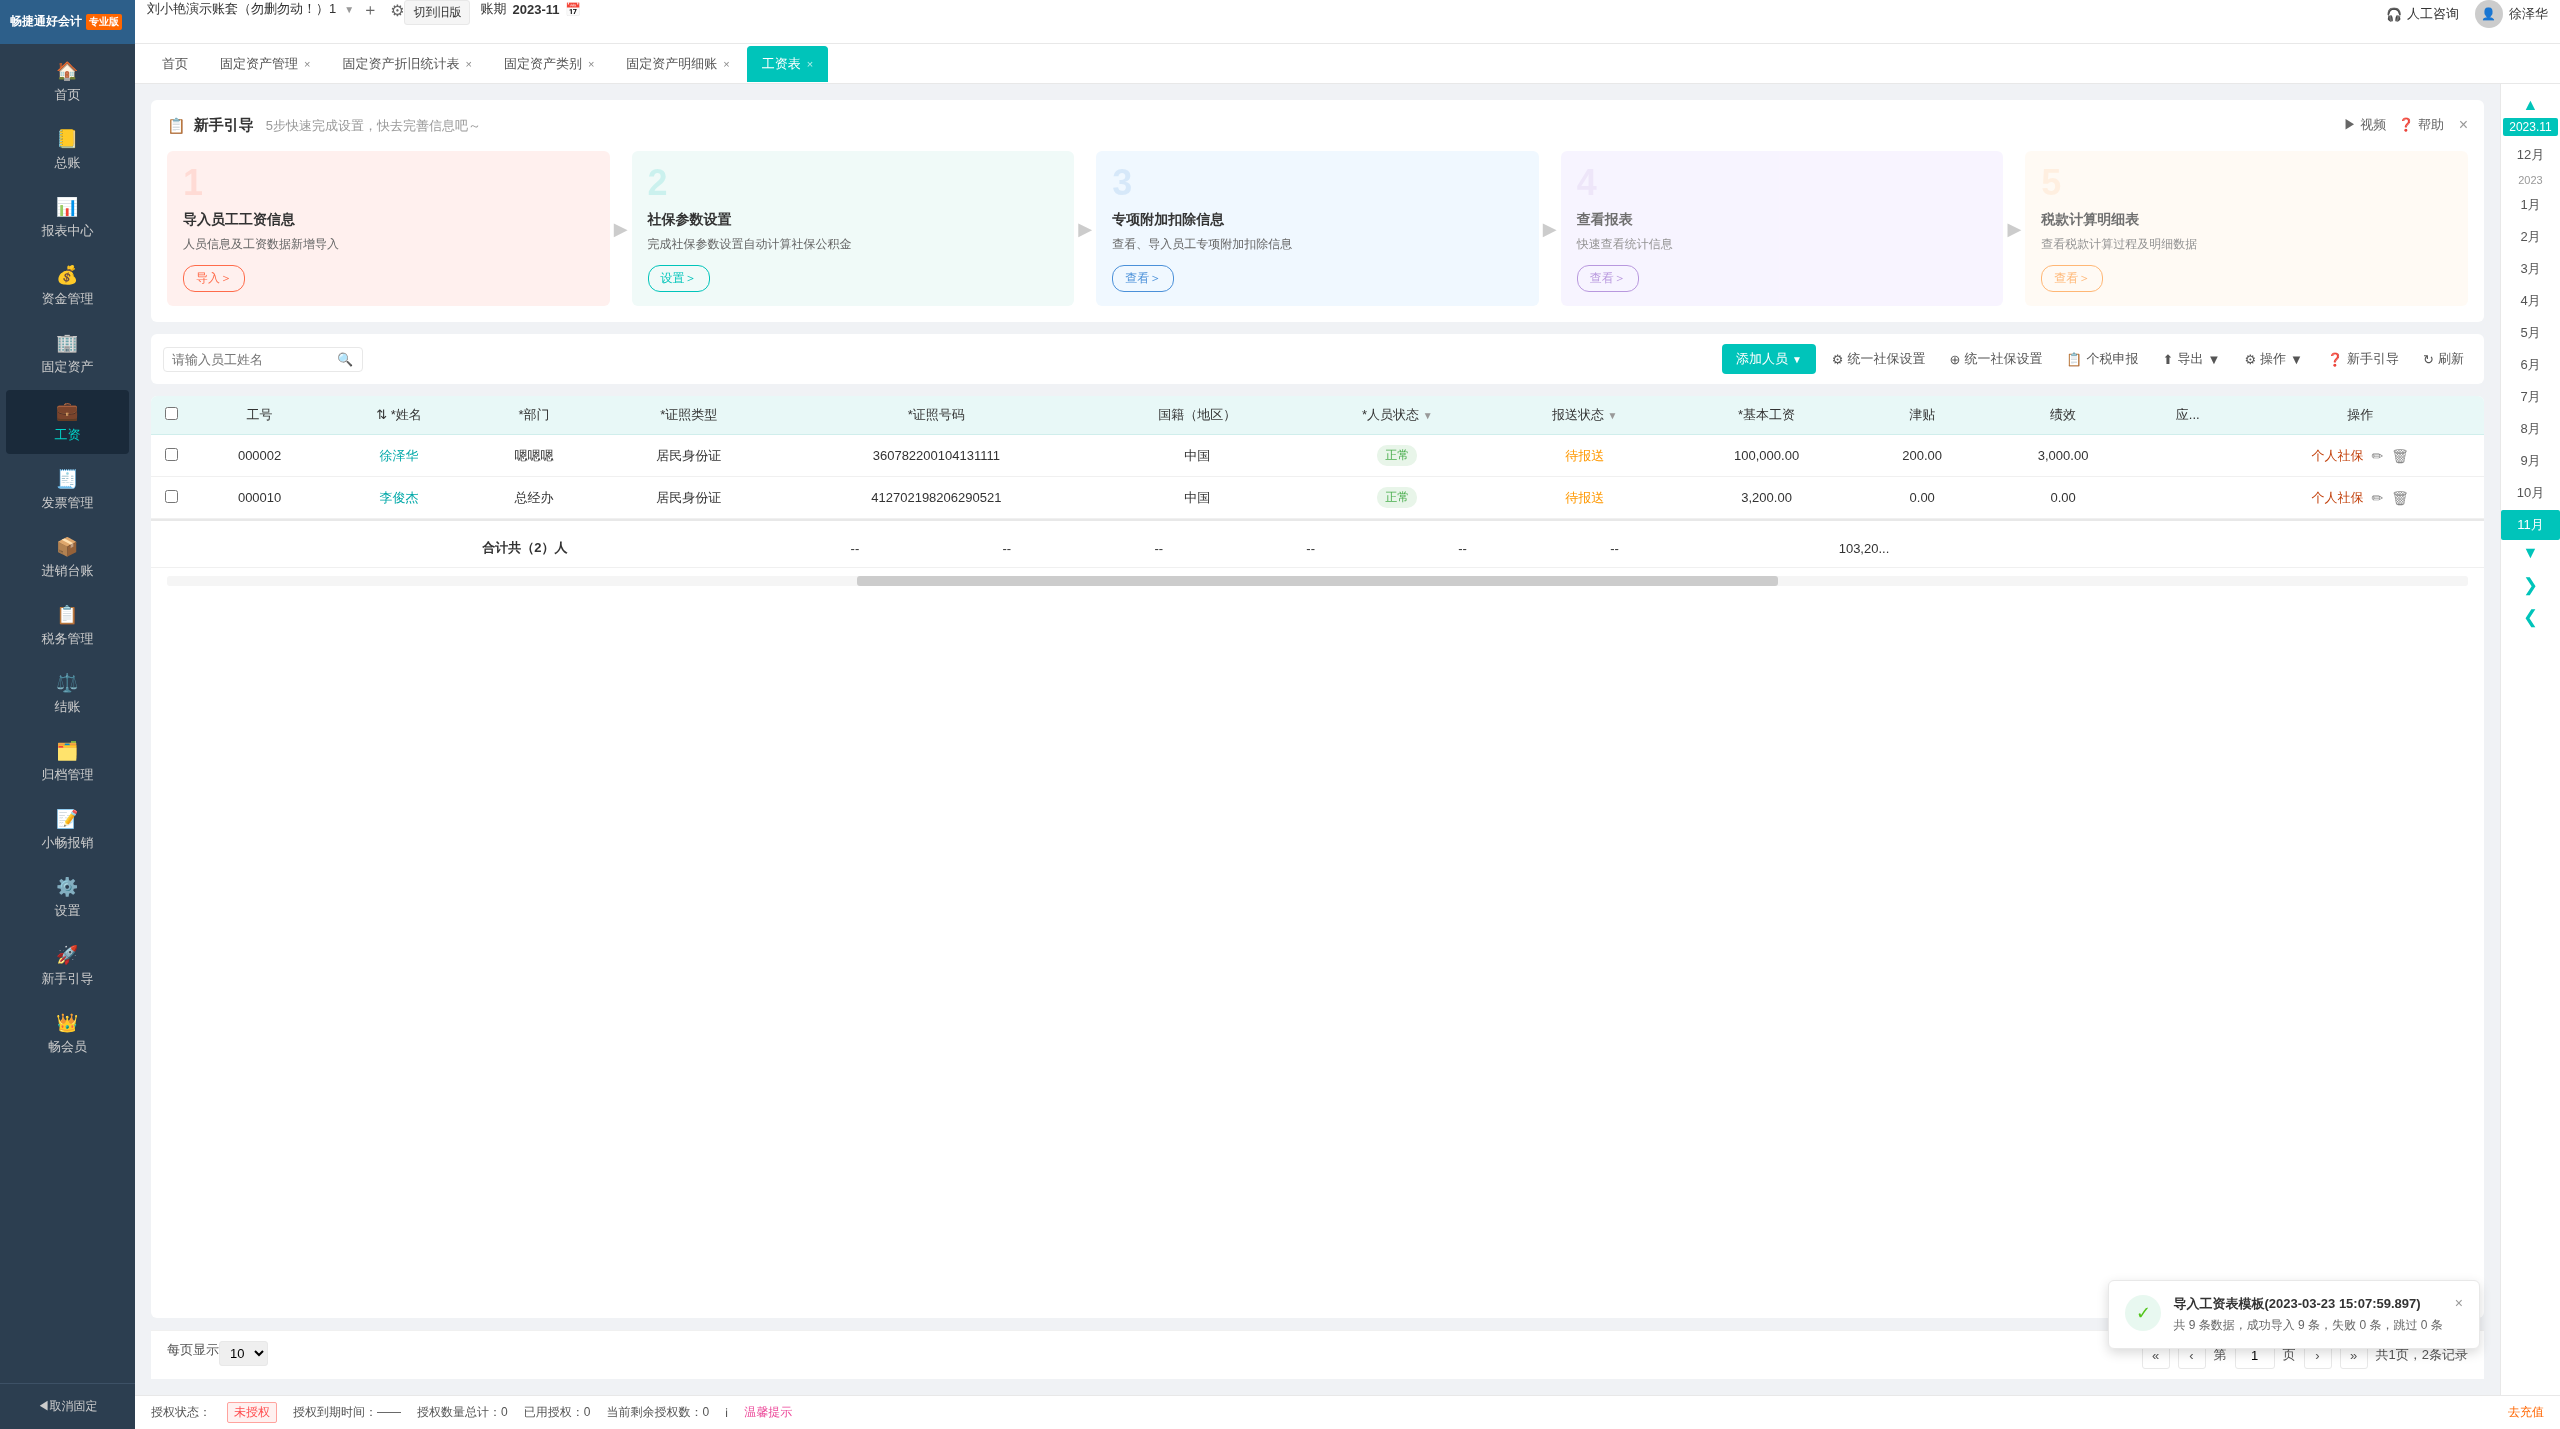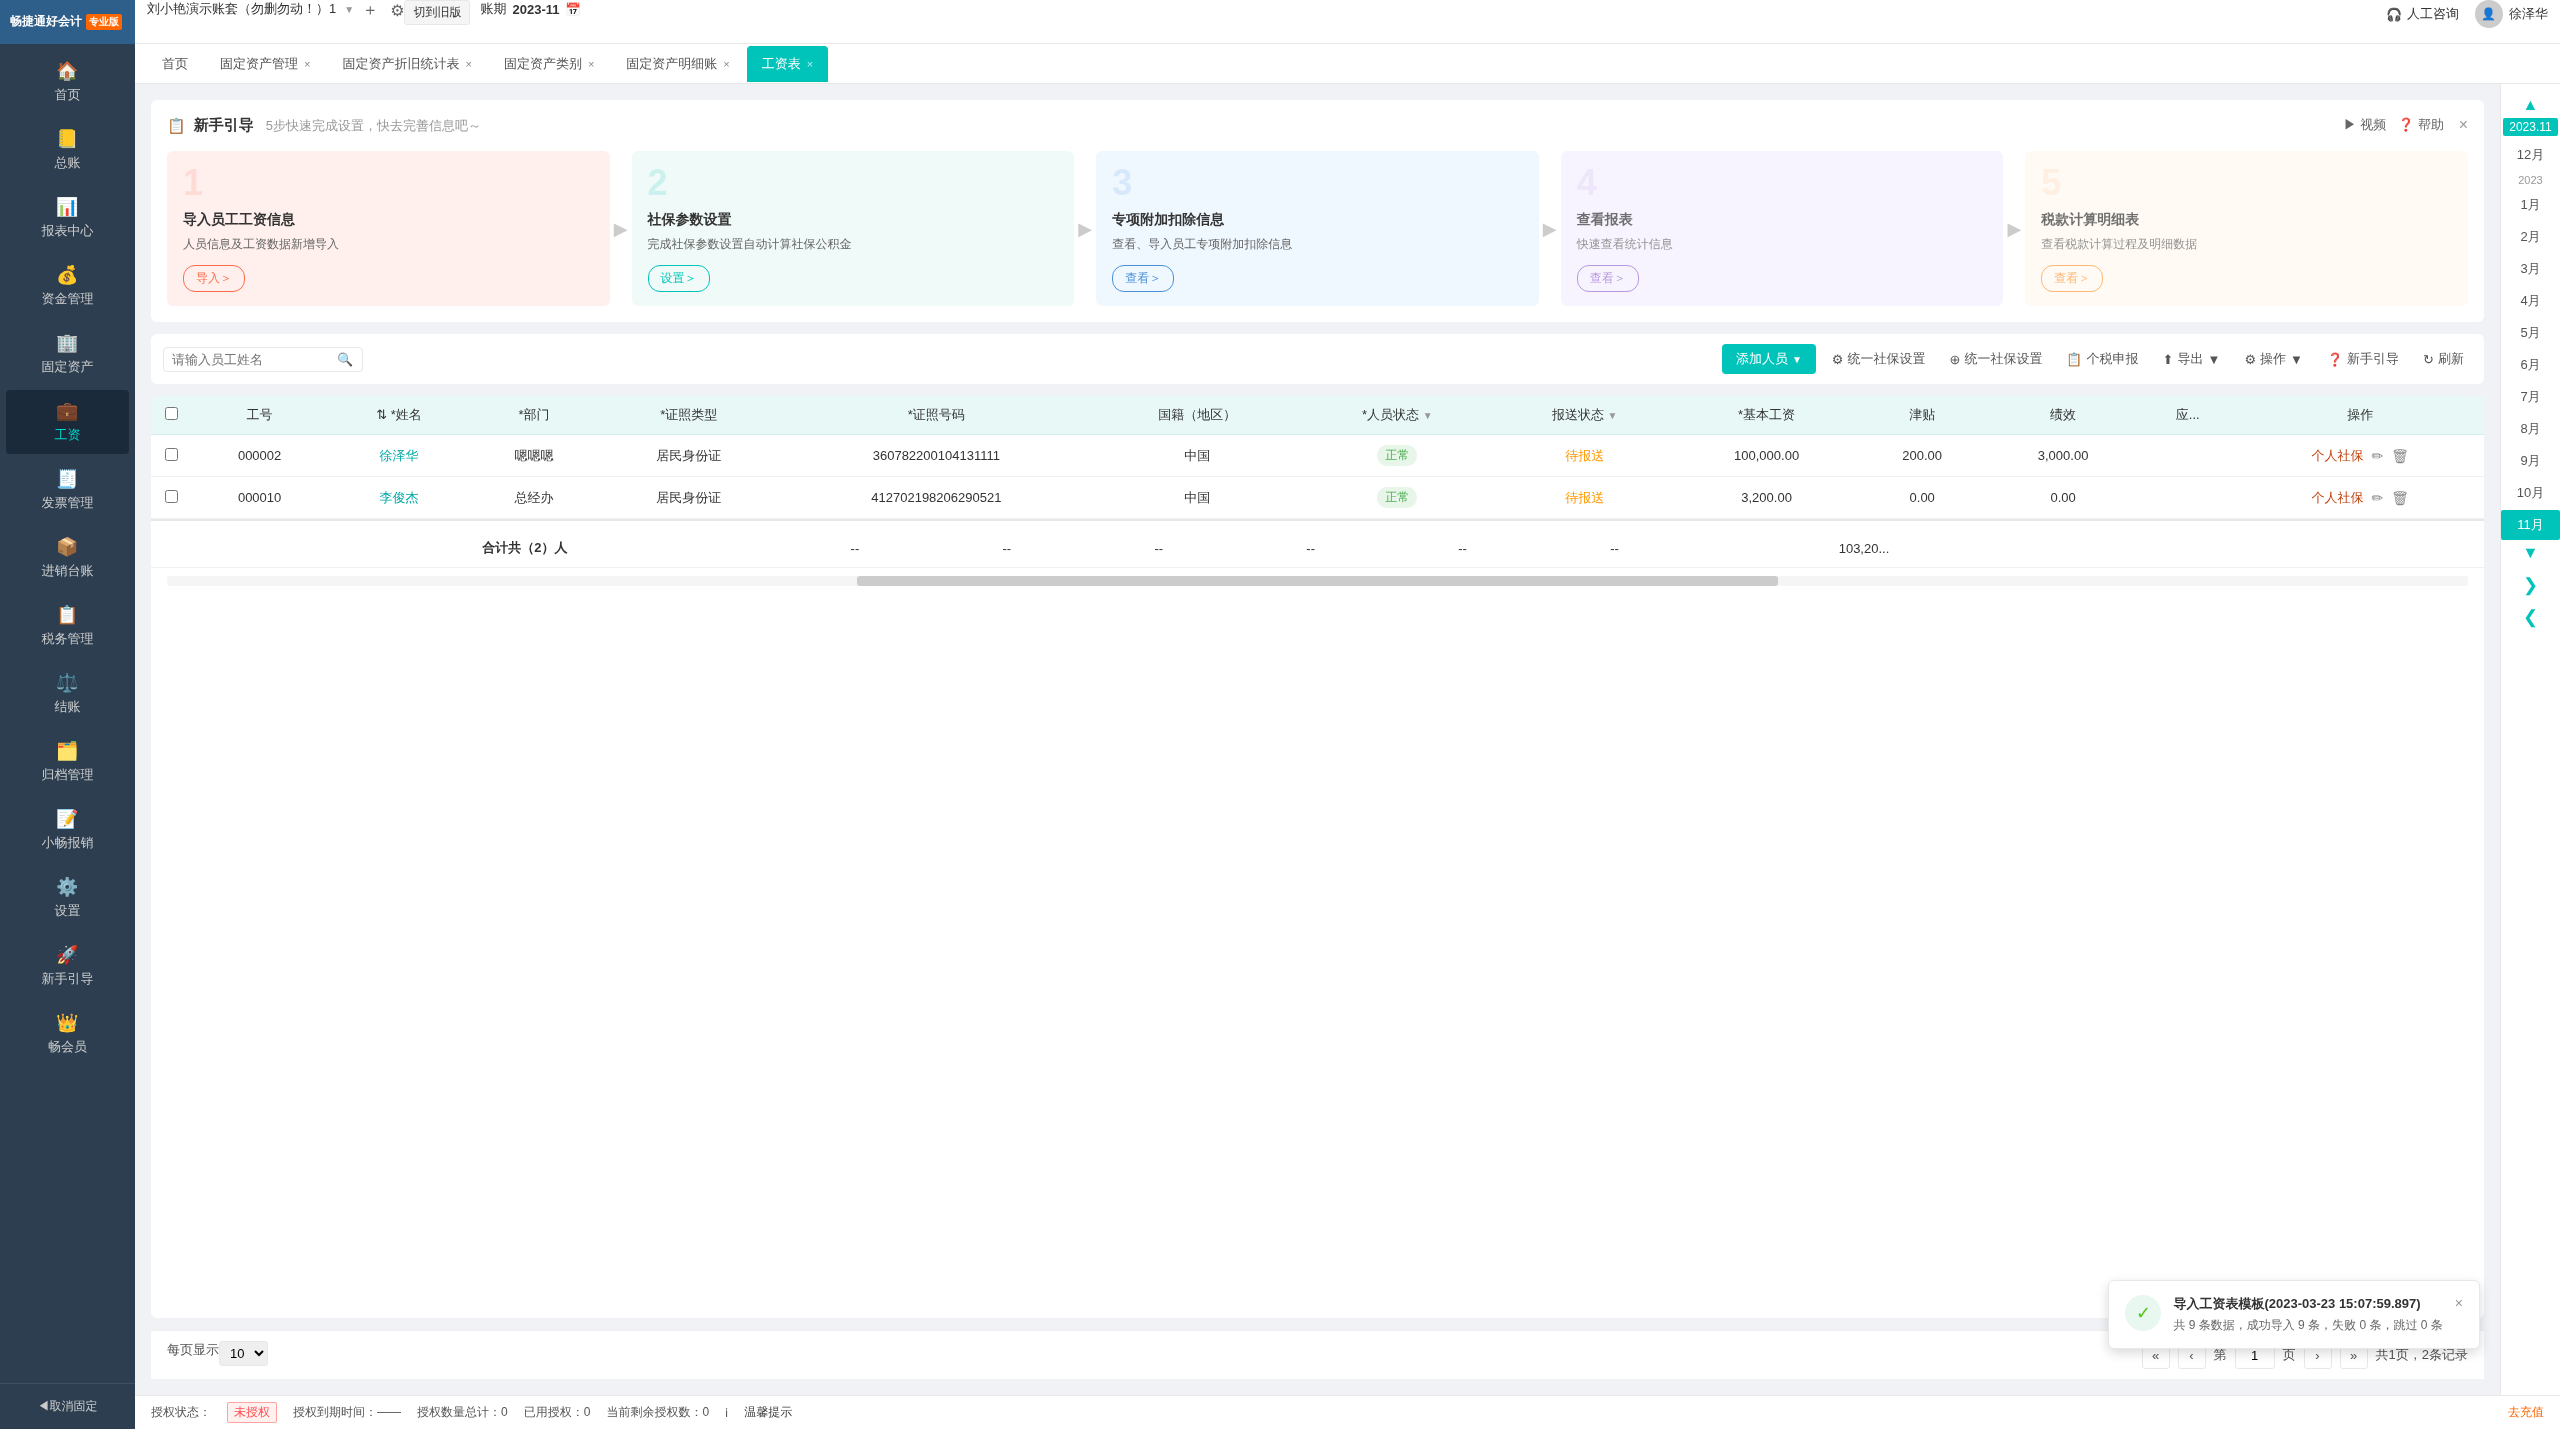--- a/index.html
+++ b/index.html
@@ -453,21 +453,21 @@
       border-top: 1px solid #e8e8e8;
       padding: 6px 16px;
       display: flex;
       align-items: center;
       gap: 16px;
       font-size: 12px;
       color: #555;
       flex-shrink: 0;
     }
     .status-unauthorized { color: #ff4d4f; background: #fff1f0; border: 1px solid #ffa39e; padding: 1px 6px; border-radius: 2px; }
-    .status-warn { color: #404040; }
+    .status-warn { color: #ec4899; }
     .recharge-link { color: #ff6600; cursor: pointer; margin-left: auto; }
 
     
     .right-panel {
       width: 60px;
       background: #fff;
       border-left: 1px solid #e8e8e8;
       display: flex;
       flex-direction: column;
       align-items: center;

